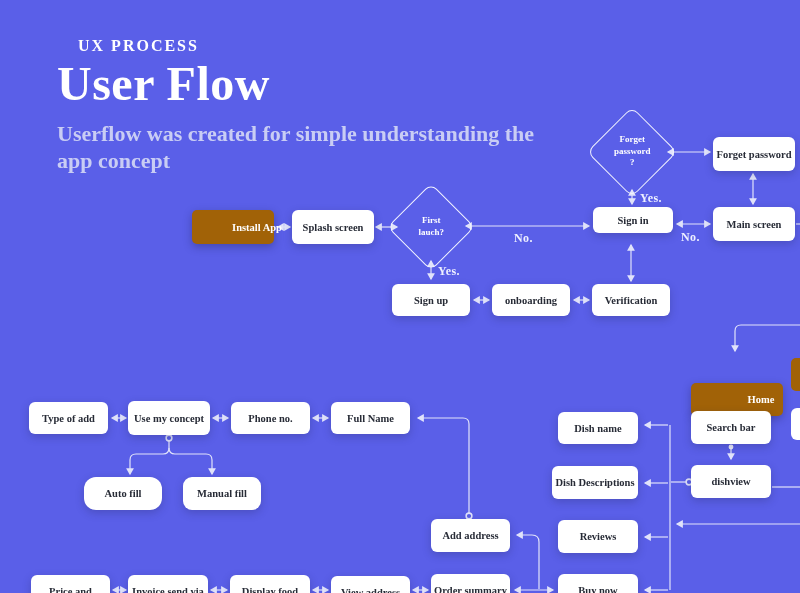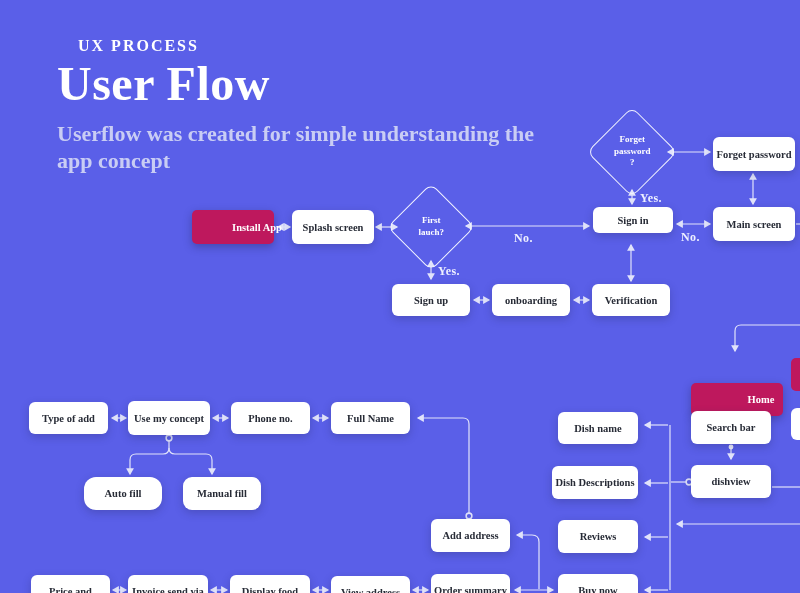--- a/index.html
+++ b/index.html
@@ -25,21 +25,21 @@
   .node{
     position:absolute;display:flex;align-items:center;justify-content:center;
     box-sizing:border-box;white-space:nowrap;
     font-size:10.5px;font-weight:700;text-align:center;
   }
   .node.white{
     background:#ffffff;color:#272b36;border-radius:6px;
     box-shadow:0 3px 8px rgba(35,38,95,.28);
   }
   .node.dark{
-    background:#be185d;color:#ffffff;border-radius:5px;
+    background:#a16207;color:#ffffff;border-radius:5px;
     box-shadow:0 3px 8px rgba(25,28,70,.35);
     padding-left:48px;
   }
   .node.diamond{
     background:transparent;border:1.5px solid #f2f3ff;border-radius:8px;
     transform:rotate(45deg);
   }
   .node.diamond .diamond-label{
     transform:rotate(-45deg);color:#ffffff;font-size:9px;font-weight:700;
     line-height:1.3;white-space:pre-line;width:160%;

